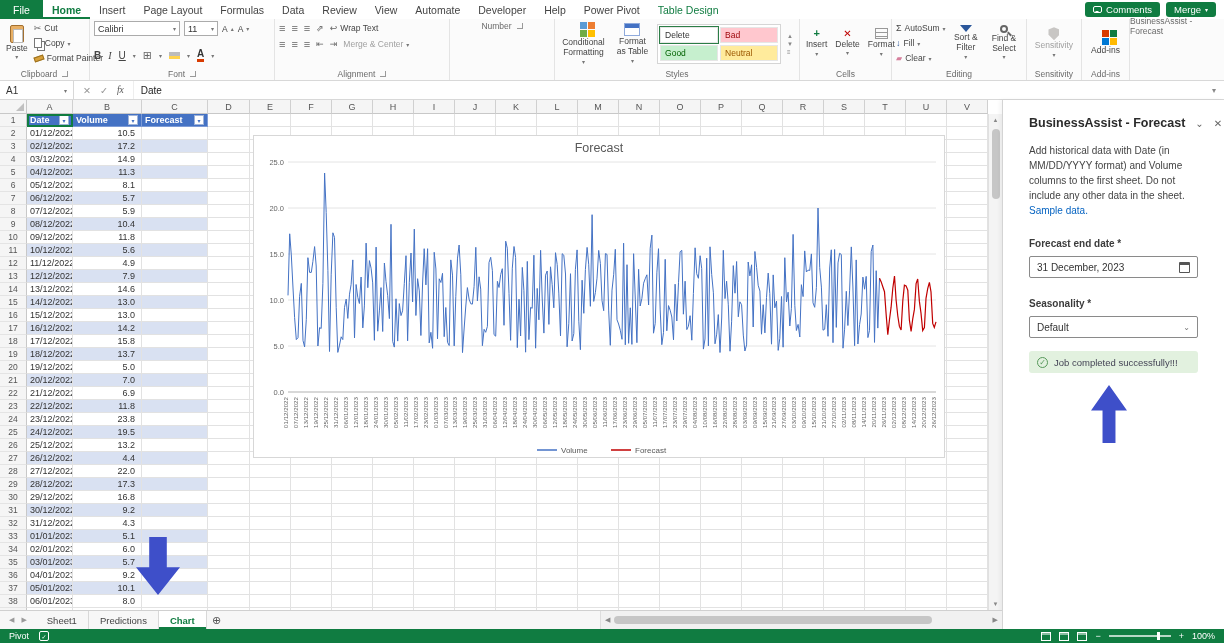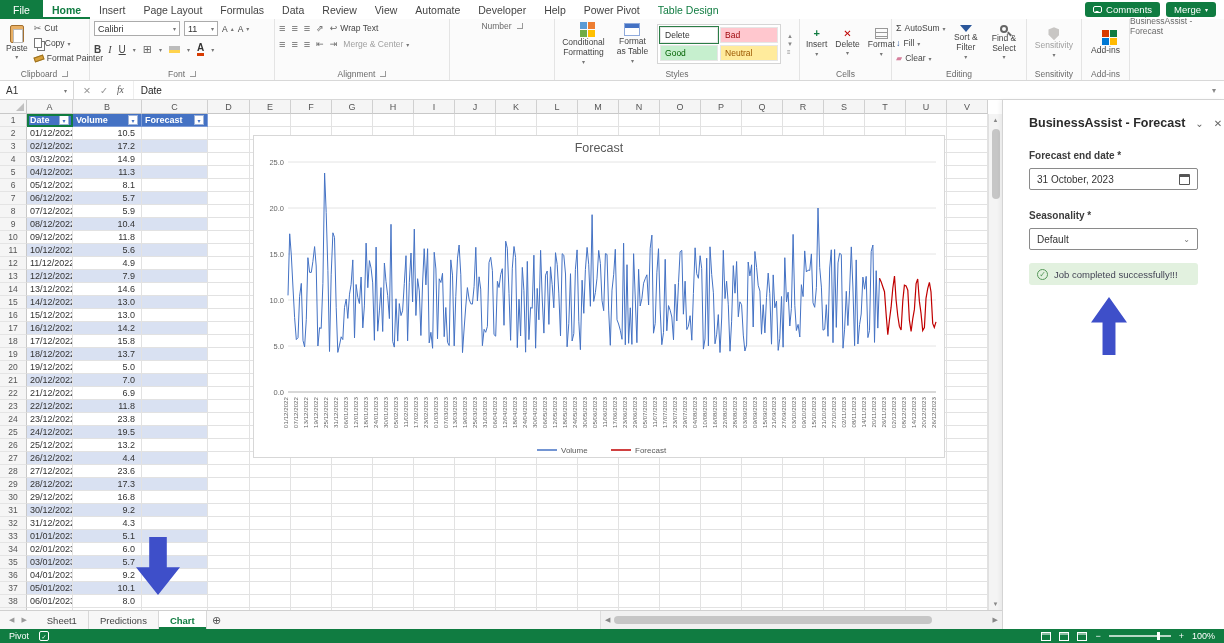--- a/index.html
+++ b/index.html
@@ -172,21 +172,21 @@
             </div>
         </div>
       </div>
       <div class="rg-label">
           <span>Clipboard</span>
           <span class="launch"></span>
         </div>
     </div>
 
     <div class="rg" style="width:185px">
-      <div class="rg-body" style="flex-direction:column;align-items:stretch;gap:6px">
+      <div class="rg-body" style="flex-direction:column;align-items:stretch;gap:12px">
         <div class="row2">
           <div class="combo" style="width:86px">
               <span>Calibri</span>
               <span class="cv">▾</span>
             </div>
           <div class="combo" style="width:34px">
               <span>11</span>
               <span class="cv">▾</span>
             </div>
           <div class="sb">A<span class="cv">▴</span></div>
@@ -1090,21 +1090,21 @@
           <div class="cell" style="width:41px"></div>
           <div class="cell" style="width:41px"></div>
           <div class="cell" style="width:41px"></div>
           <div class="cell" style="width:41px"></div>
           <div class="cell" style="width:41px"></div>
           <div class="cell" style="width:41px"></div>
         </div>
         <div class="grow">
           <div class="rowh">28</div>
           <div class="cell" style="width:46px">27/12/2022</div>
-          <div class="cell volc" style="width:69px">23.6</div>
+          <div class="cell volc" style="width:69px">22.0</div>
           <div class="cell" style="width:66px"></div>
           <div class="cell" style="width:42px"></div>
           <div class="cell" style="width:41px"></div>
           <div class="cell" style="width:41px"></div>
           <div class="cell" style="width:41px"></div>
           <div class="cell" style="width:41px"></div>
           <div class="cell" style="width:41px"></div>
           <div class="cell" style="width:41px"></div>
           <div class="cell" style="width:41px"></div>
           <div class="cell" style="width:41px"></div>
@@ -1493,23 +1493,25 @@
     <div class="arrowDown"></div>
   </div>
 
   <div class="pane">
     <div class="pane-hd">
       <span class="pane-title">BusinessAssist - Forecast</span>
       <span class="pane-ic">⌄</span>
       <span class="pane-ic">✕</span>
     </div>
     <div class="pane-bd">
+      <p class="pane-text"><span>Add historical data with Date (in MM/DD/YYYY format) and Volume columns to the first sheet. Do not include any other data in the sheet.</span>
+        <a>Sample data.</a></p>
       <div class="flabel">Forecast end date *</div>
       <div class="finput">
-        <span>31 October, 2023</span>
+        <span>31 December, 2023</span>
           <span class="cal"></span>
       </div>
       <div class="flabel">Seasonality *</div>
       <div class="finput">
         <span>Default</span>
           <span class="cv" style="font-size:8px">⌄</span>
       </div>
       <div class="succ">
         <span class="chk">✓</span>
         <span>Job completed successfully!!!</span>

